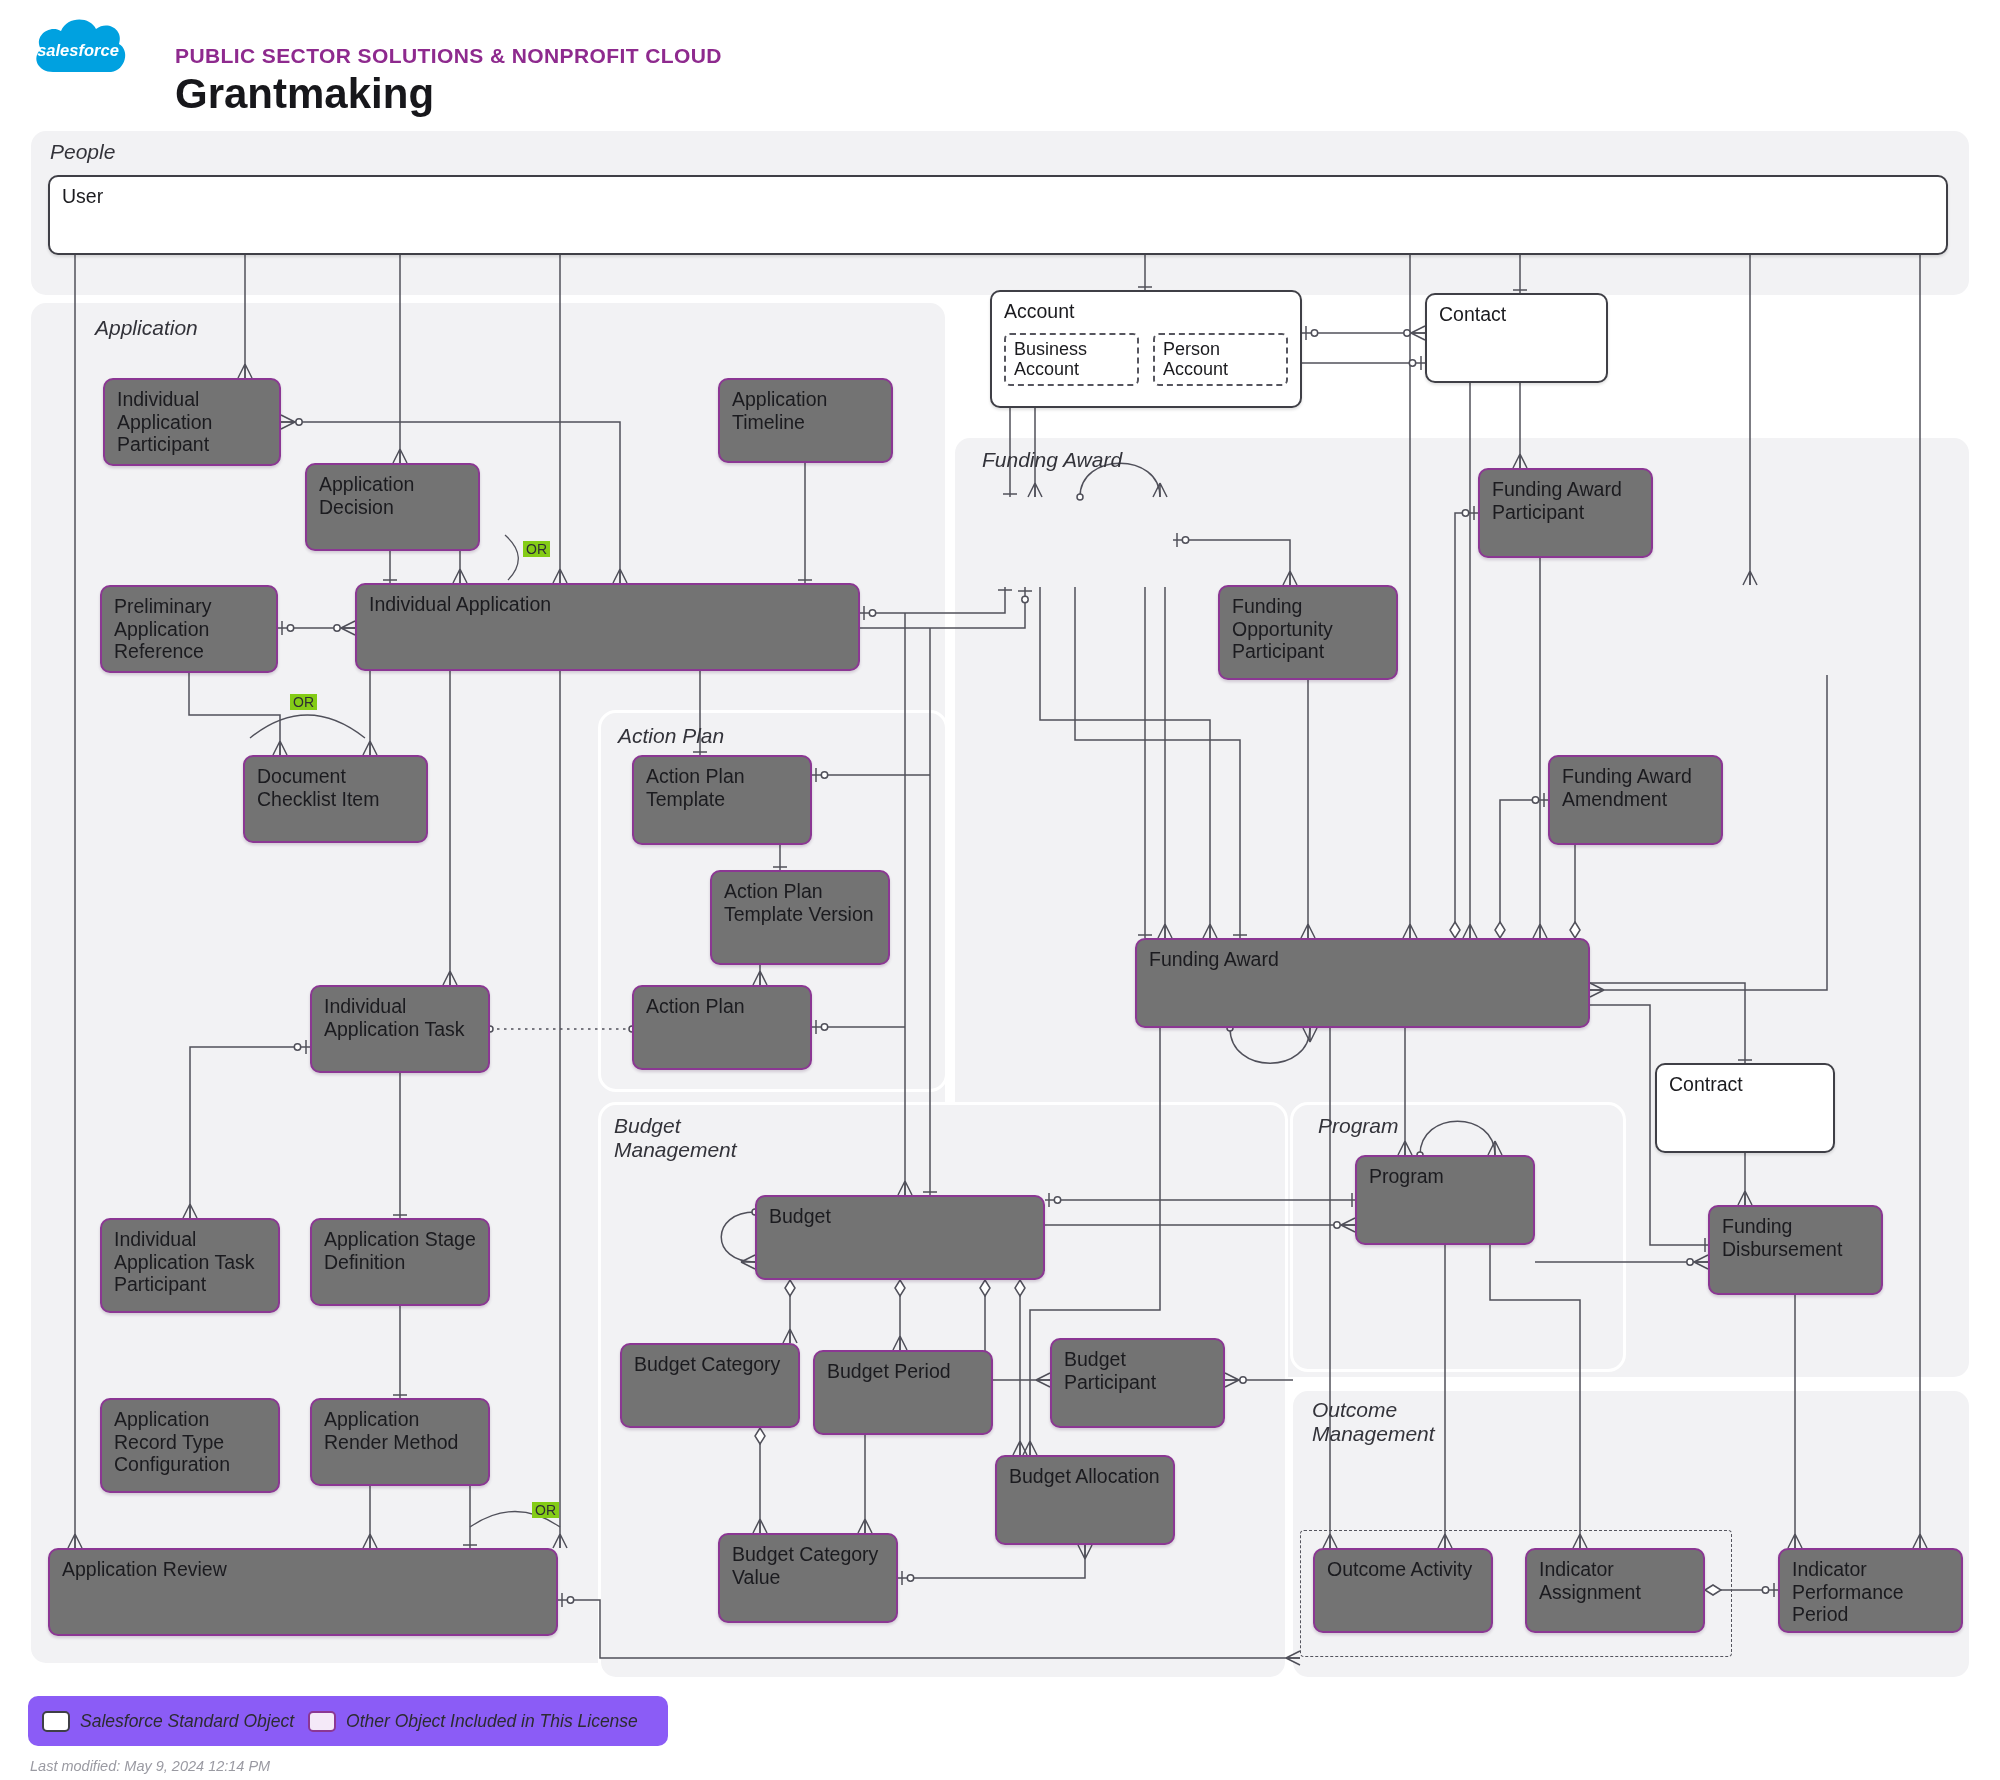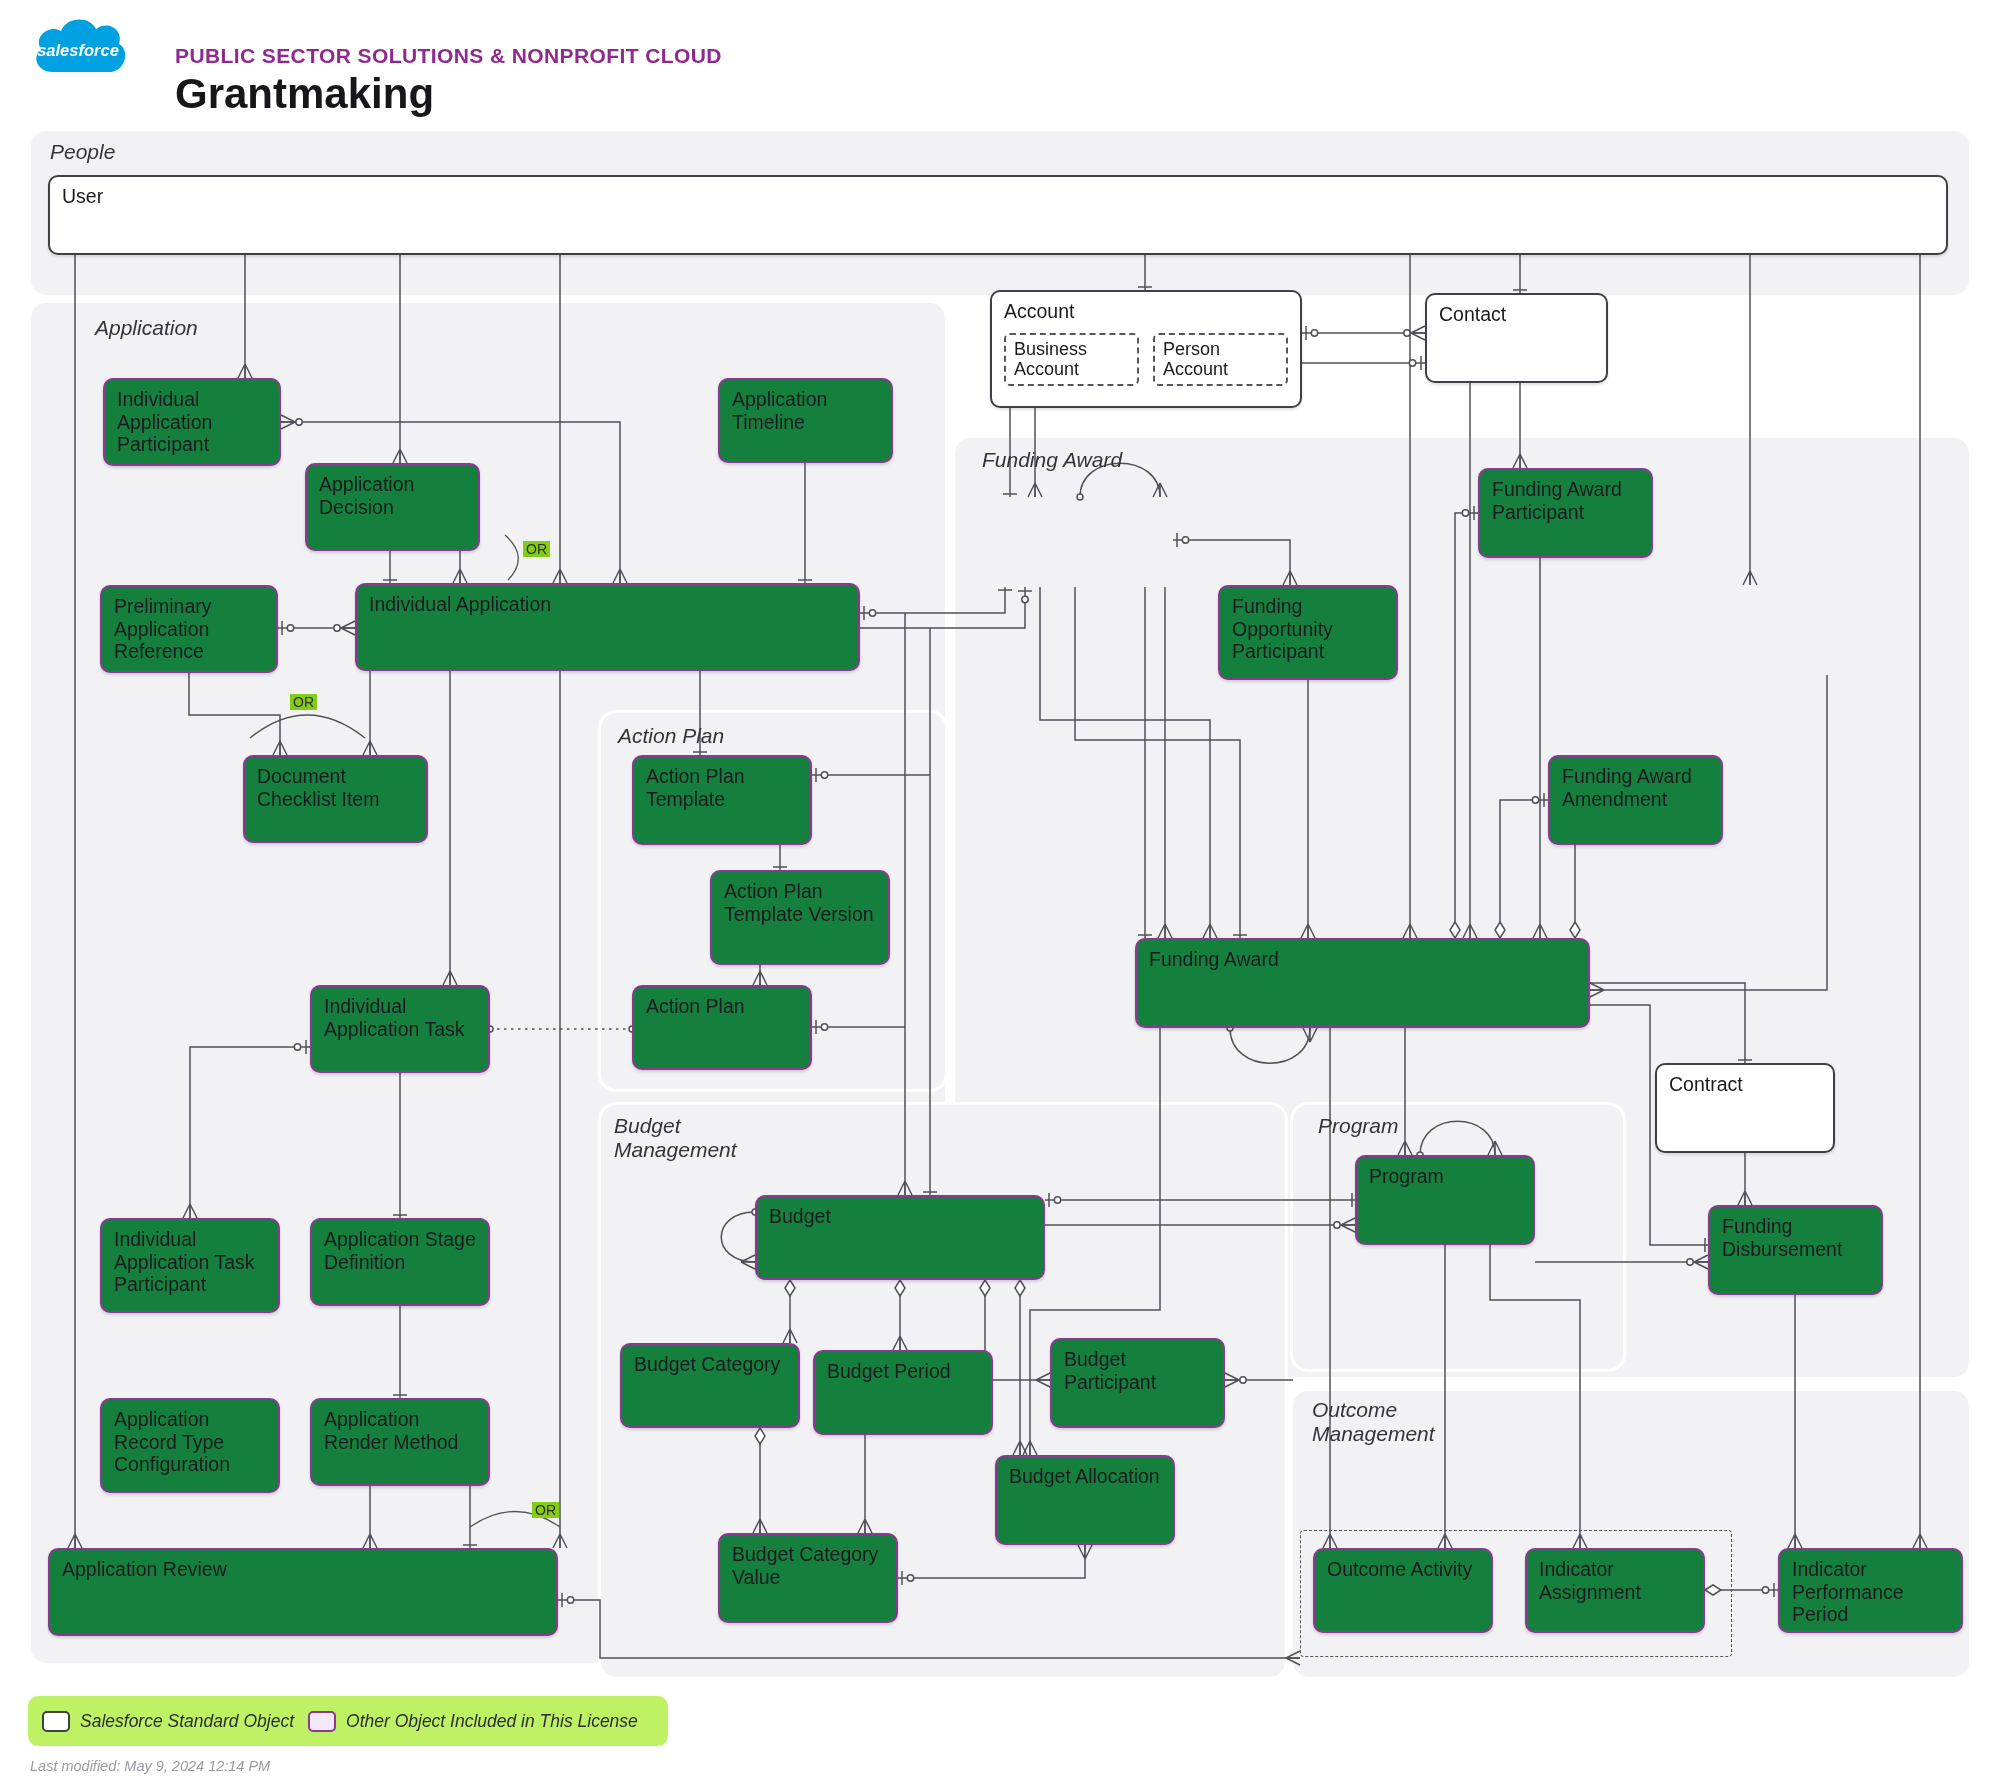--- a/index.html
+++ b/index.html
@@ -10,37 +10,37 @@
   .logo{position:absolute;left:26px;top:8px;width:104px;height:80px;z-index:6;}
   .hdr{position:absolute;left:175px;top:24px;z-index:6;}
   .suite{font-size:21px;font-weight:bold;color:#8e2a8e;letter-spacing:.4px;margin-top:20px;}
   .title{font-size:42px;font-weight:bold;color:#17171b;margin-top:2px;}
 
   
   .section{position:absolute;background:#f2f2f4;border-radius:18px;border:3px solid #fff;box-sizing:border-box;z-index:1;}
   .seclabel{position:absolute;font-style:italic;font-size:21px;color:#33333a;z-index:5;line-height:1.12;}
 
   
-  .entity{position:absolute;box-sizing:border-box;background:#15803d;border:2.5px solid #8b3793;border-radius:10px;
+  .entity{position:absolute;box-sizing:border-box;background:#737373;border:2.5px solid #8b3793;border-radius:10px;
           padding:8px 12px;font-size:19.5px;line-height:1.16;color:#1b1b1f;z-index:4;
           box-shadow:0 2px 3px rgba(60,20,70,.18);}
   .entity.std{background:#fff;border-color:#3f3f46;box-shadow:0 2px 3px rgba(0,0,0,.12);}
   .acc-row{display:flex;gap:14px;margin-top:10px;}
   .subobj{flex:1;border:2px dashed #55555e;border-radius:6px;padding:4px 8px;font-size:18px;line-height:1.15;background:#fff;}
 
   .dashedgroup{position:absolute;border:1.8px dashed #55555e;border-radius:4px;z-index:2;}
 
   svg.links{position:absolute;left:0;top:0;z-index:3;}
   path.link{fill:none;stroke:#50505a;stroke-width:1.5;}
   path.arc{fill:none;stroke:#50505a;stroke-width:1.3;}
 
   .orlabel{position:absolute;z-index:6;font-size:14px;color:#2e2e33;background:#84cc16;padding:0 3px;}
 
   
-  .legend{position:absolute;left:28px;top:1696px;width:640px;height:50px;background:#bef264;border-radius:10px;
+  .legend{position:absolute;left:28px;top:1696px;width:640px;height:50px;background:#8b5cf6;border-radius:10px;
           display:flex;align-items:center;gap:14px;padding:0 14px;box-sizing:border-box;z-index:6;}
   .legend .item{display:flex;align-items:center;gap:10px;}
   .swatch{width:28px;height:21px;border-radius:5px;box-sizing:border-box;}
   .swatch.std{background:#fff;border:2px solid #3f3f46;}
   .swatch.oth{background:#f4e9f8;border:2px solid #8b3793;}
   .legend .lbl{font-style:italic;font-size:17.5px;color:#2c2c31;}
   .footer{position:absolute;left:30px;top:1758px;font-style:italic;font-size:14.5px;color:#9a9aa2;z-index:6;}
 </style>
 </head>
 <body>

